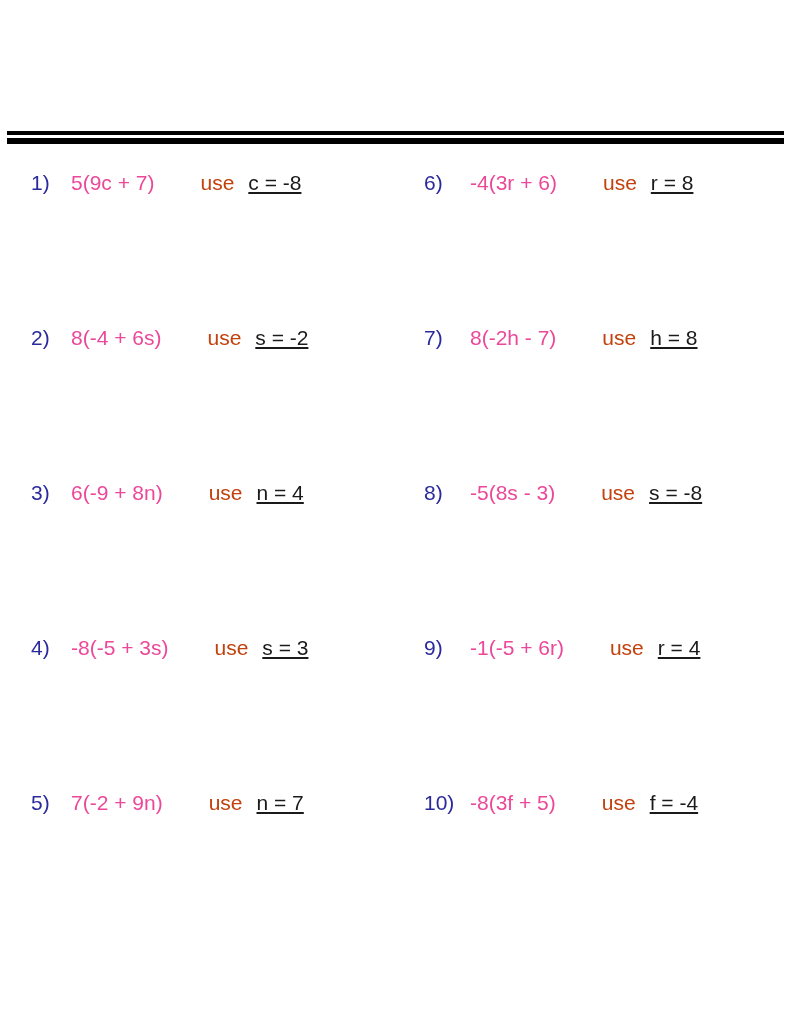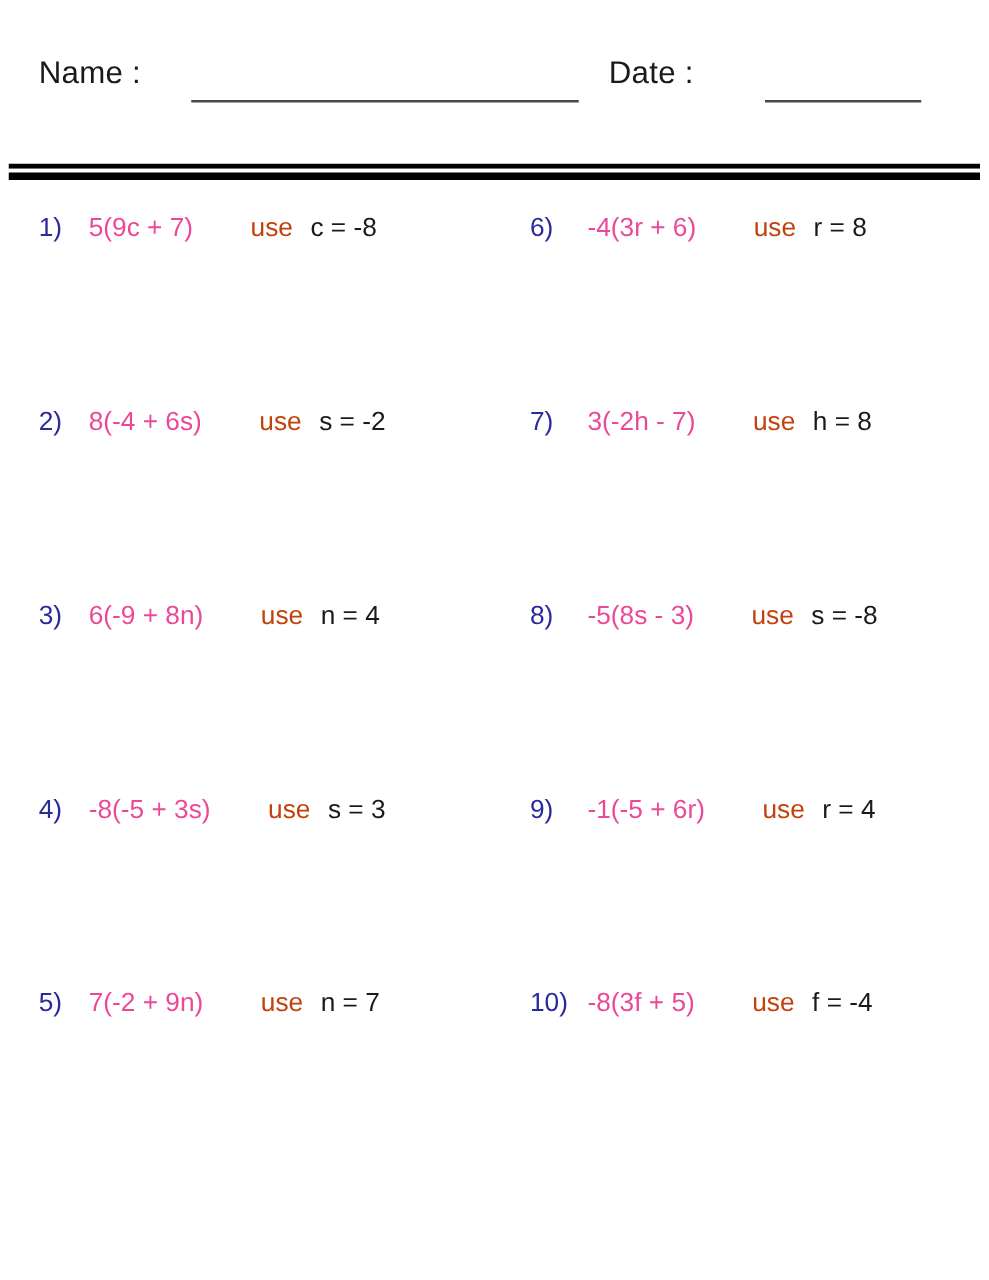--- a/index.html
+++ b/index.html
@@ -153,40 +153,28 @@
   }
 
   .problem-use {
     color: #c2410c;
     margin-left: 46px;
   }
 
   .problem-assignment {
     color: #1a1a1a;
     margin-left: 14px;
+    text-decoration: underline;
   }
 </style>
 </head>
 <body>
 
 <div class="page">
 
-  <div class="header">
-
-    <div class="field field-name">
-      <span class="field-label">Name :</span>
-    </div>
-    <div class="rule-line rule-name"></div>
-
-    <div class="field field-date">
-      <span class="field-label">Date :</span>
-    </div>
-    <div class="rule-line rule-date"></div>
-
-  </div>
 
   <div class="divider">
     <div class="divider-top"></div>
     <div class="divider-gap"></div>
     <div class="divider-bottom"></div>
   </div>
 
   <div class="problems" id="problems-container">
       <div class="problem-row">
         <div class="problem problem-left">
@@ -204,21 +192,21 @@
       </div>
       <div class="problem-row">
         <div class="problem problem-left">
           <span class="problem-number">2)</span>
           <span class="problem-expression">8(-4 + 6s)</span>
           <span class="problem-use">use</span>
           <span class="problem-assignment">s = -2</span>
         </div>
         <div class="problem problem-right">
           <span class="problem-number">7)</span>
-          <span class="problem-expression">3(-2h - 7)</span>
+          <span class="problem-expression">8(-2h - 7)</span>
           <span class="problem-use">use</span>
           <span class="problem-assignment">h = 8</span>
         </div>
       </div>
       <div class="problem-row">
         <div class="problem problem-left">
           <span class="problem-number">3)</span>
           <span class="problem-expression">6(-9 + 8n)</span>
           <span class="problem-use">use</span>
           <span class="problem-assignment">n = 4</span>

